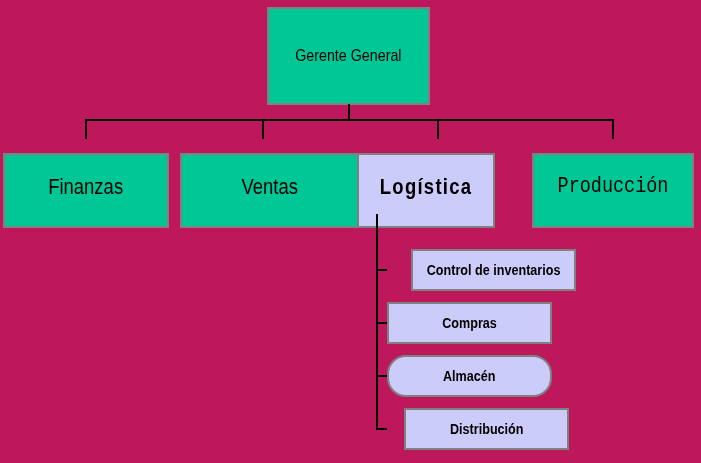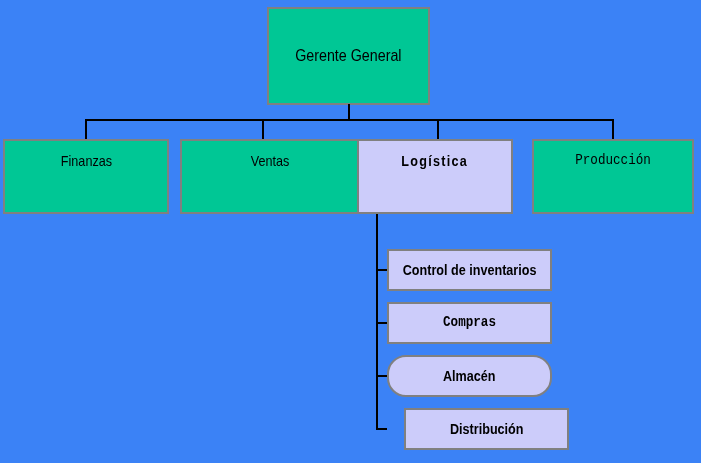--- a/index.html
+++ b/index.html
@@ -5,21 +5,21 @@
   html, body {
     margin: 0;
     padding: 0;
     background: #ffffff;
     font-family: "Liberation Sans", sans-serif;
   }
   .canvas {
     position: relative;
     width: 701px;
     height: 463px;
-    background: #3b82f6;
+    background: #be185d;
     overflow: hidden;
   }
   .box {
     position: absolute;
     box-sizing: border-box;
     border: 2px solid var(--border, #808080);
     display: flex;
     justify-content: center;
     color: var(--text, #000000);
     text-align: center;
@@ -34,39 +34,39 @@
     line-height: 20px;
   }
   
   .box.root {
     left: 267px; top: 7px; width: 163px; height: 98px;
     align-items: center;
     font-size: 17px;
   }
   
   .box.dept {
-    top: 139px; height: 75px;
+    top: 153px; height: 75px;
     align-items: flex-start;
-    padding-top: 10px;
-    font-size: 15px;
+    padding-top: 22px;
+    font-size: 22px;
   }
   .box.dept-finanzas   { left: 3px;   width: 166px; }
   .box.dept-ventas     { left: 180px; width: 179px; }
-  .box.dept-logistica  { left: 357px; width: 156px; font-weight: bold; }
+  .box.dept-logistica  { left: 357px; width: 138px; font-weight: bold; }
   .box.dept-logistica .label { letter-spacing: 1.5px; }
   .box.dept-produccion { left: 532px; width: 162px; font-family: Liberation Mono, monospace; }
   
   .box.sub {
     left: 387px; width: 165px; height: 42px;
     align-items: center;
     font-size: 15px;
     font-weight: bold;
   }
-  .box.sub-1 { top: 249px; }
-  .box.sub-2 { top: 302px; font-family: Liberation Mono, monospace; }
+  .box.sub-1 { top: 249px; margin-left: 24px; }
+  .box.sub-2 { top: 302px; }
   .box.sub-3 { top: 355px; border-radius: 19px; }
   .box.sub-4 { top: 408px; margin-left: 17px; }
   
   .line {
     position: absolute;
     background: var(--line, #000000);
   }
   .root-stem       { left: 348px; top: 104px; width: 2px;   height: 16px; }
   .main-h          { left: 85px;  top: 119px; width: 529px; height: 2px;  }
   .drop-finanzas   { left: 85px;  top: 120px; width: 2px;   height: 19px; }

